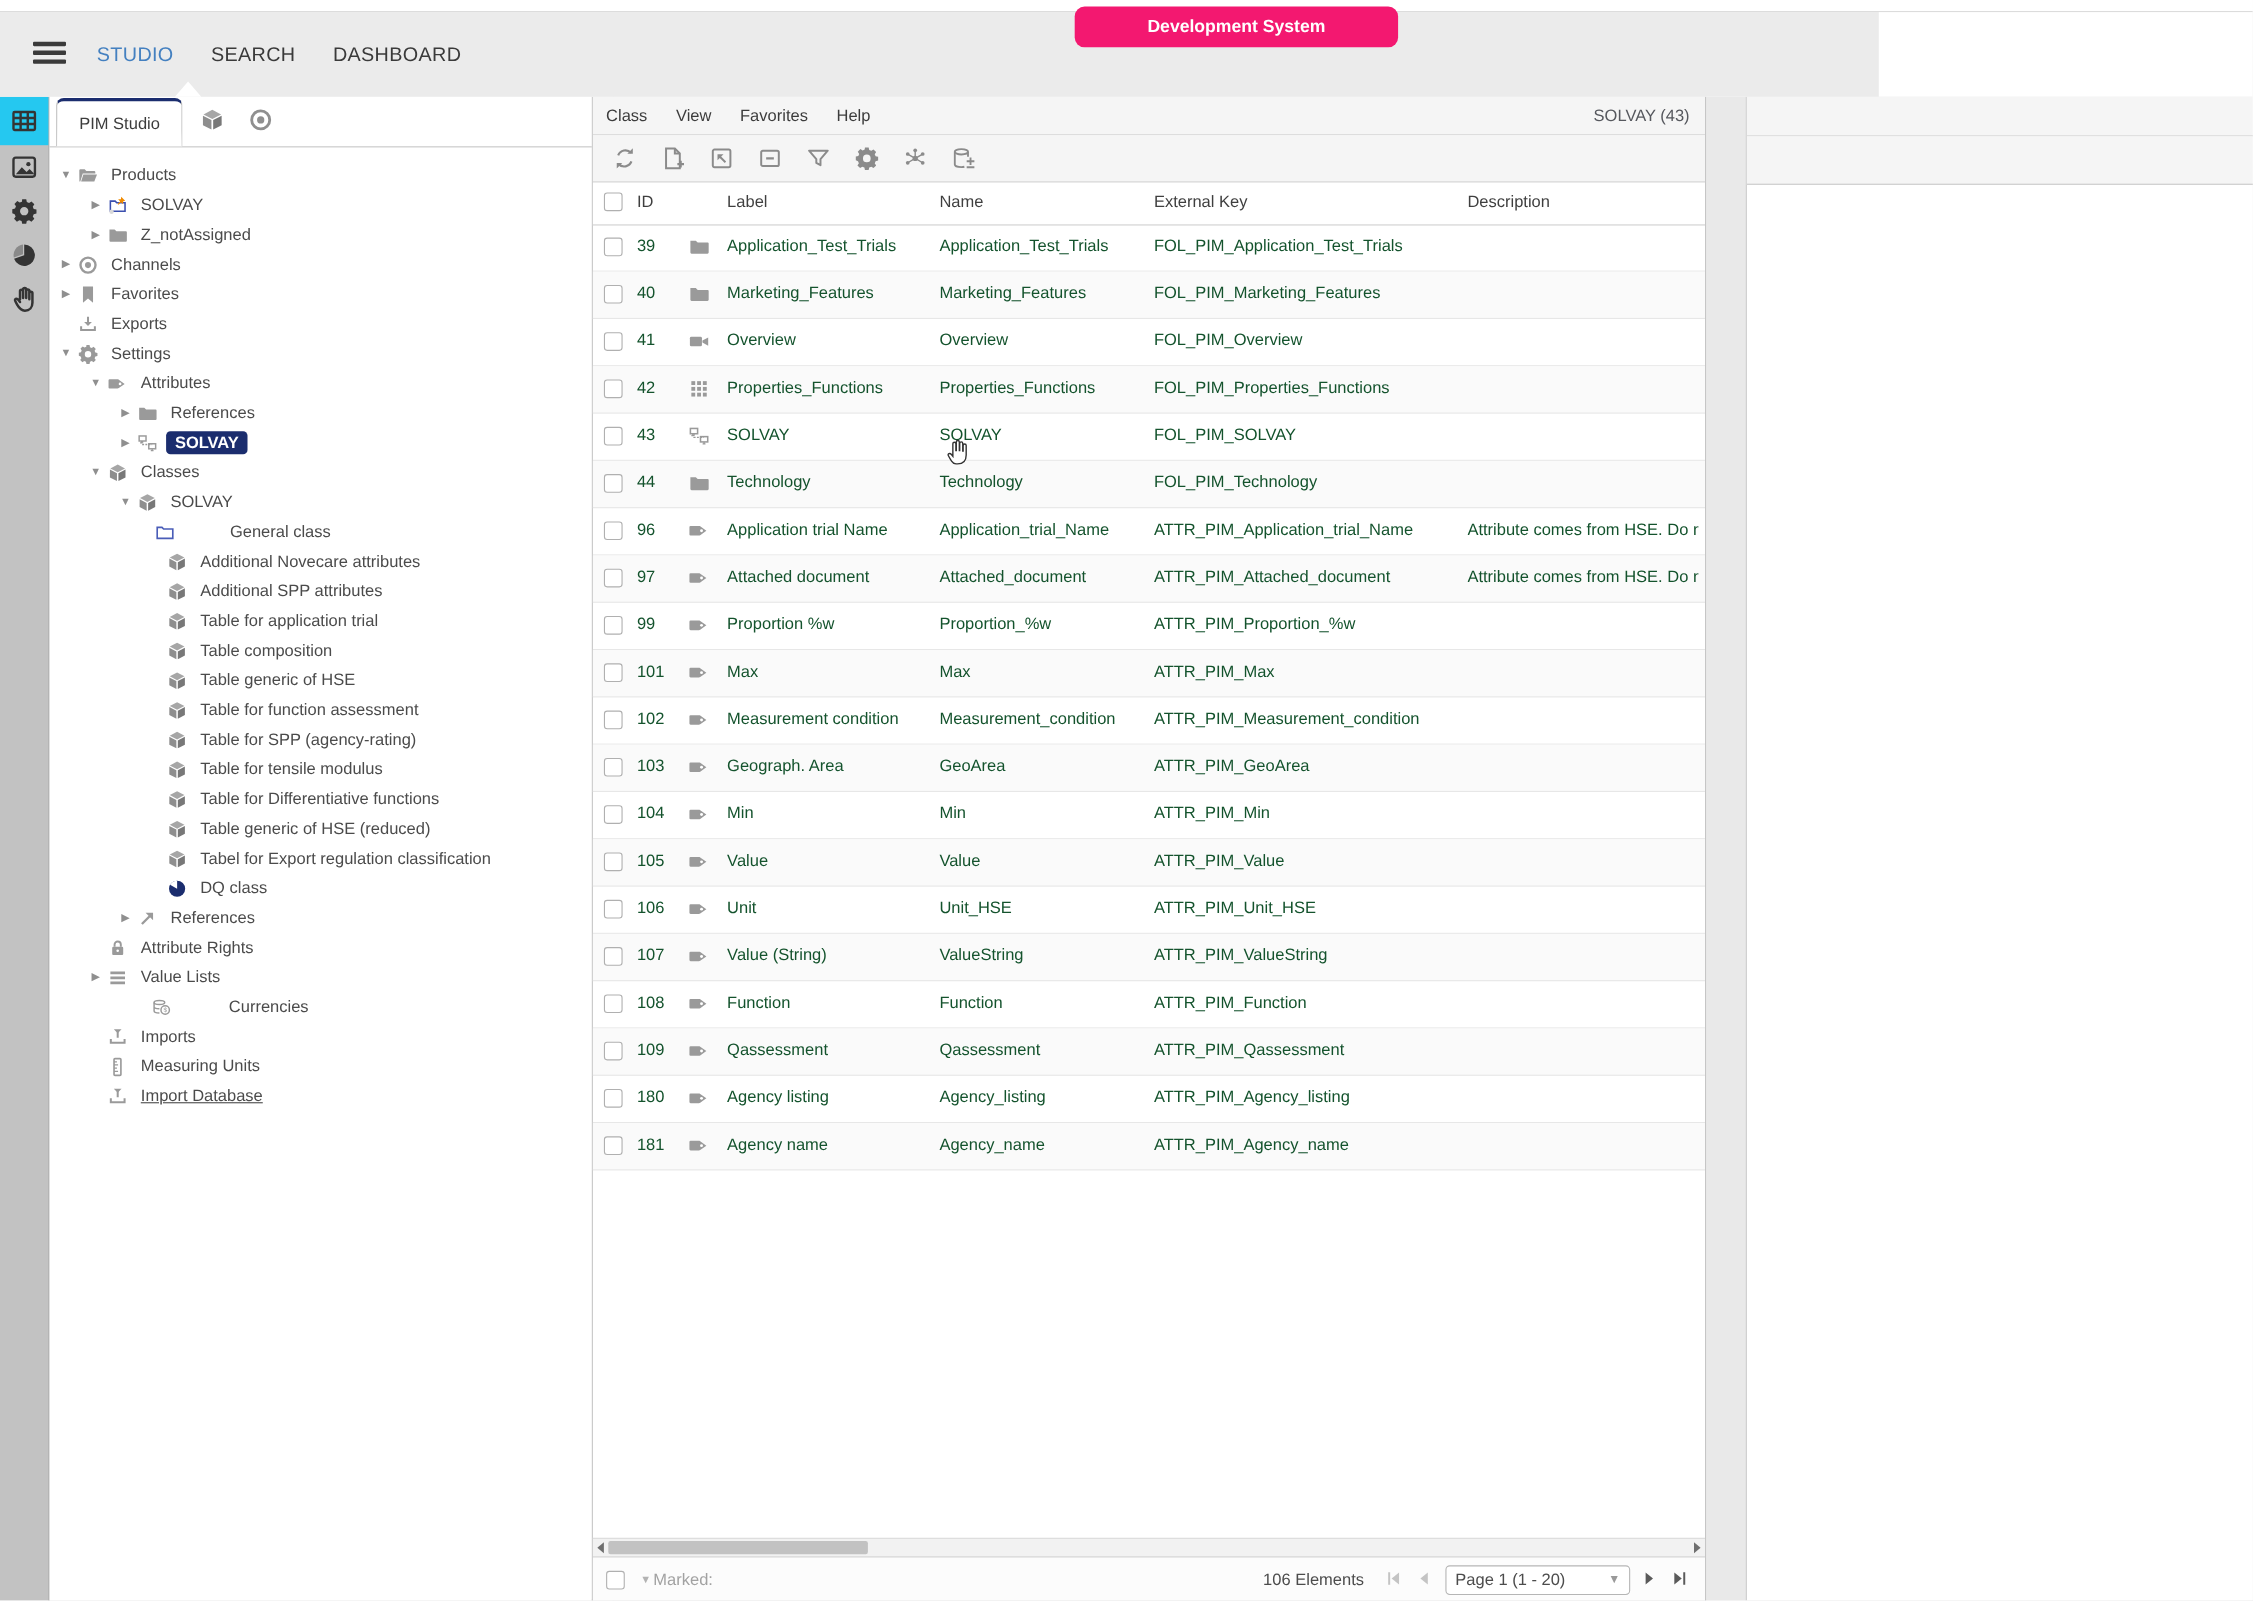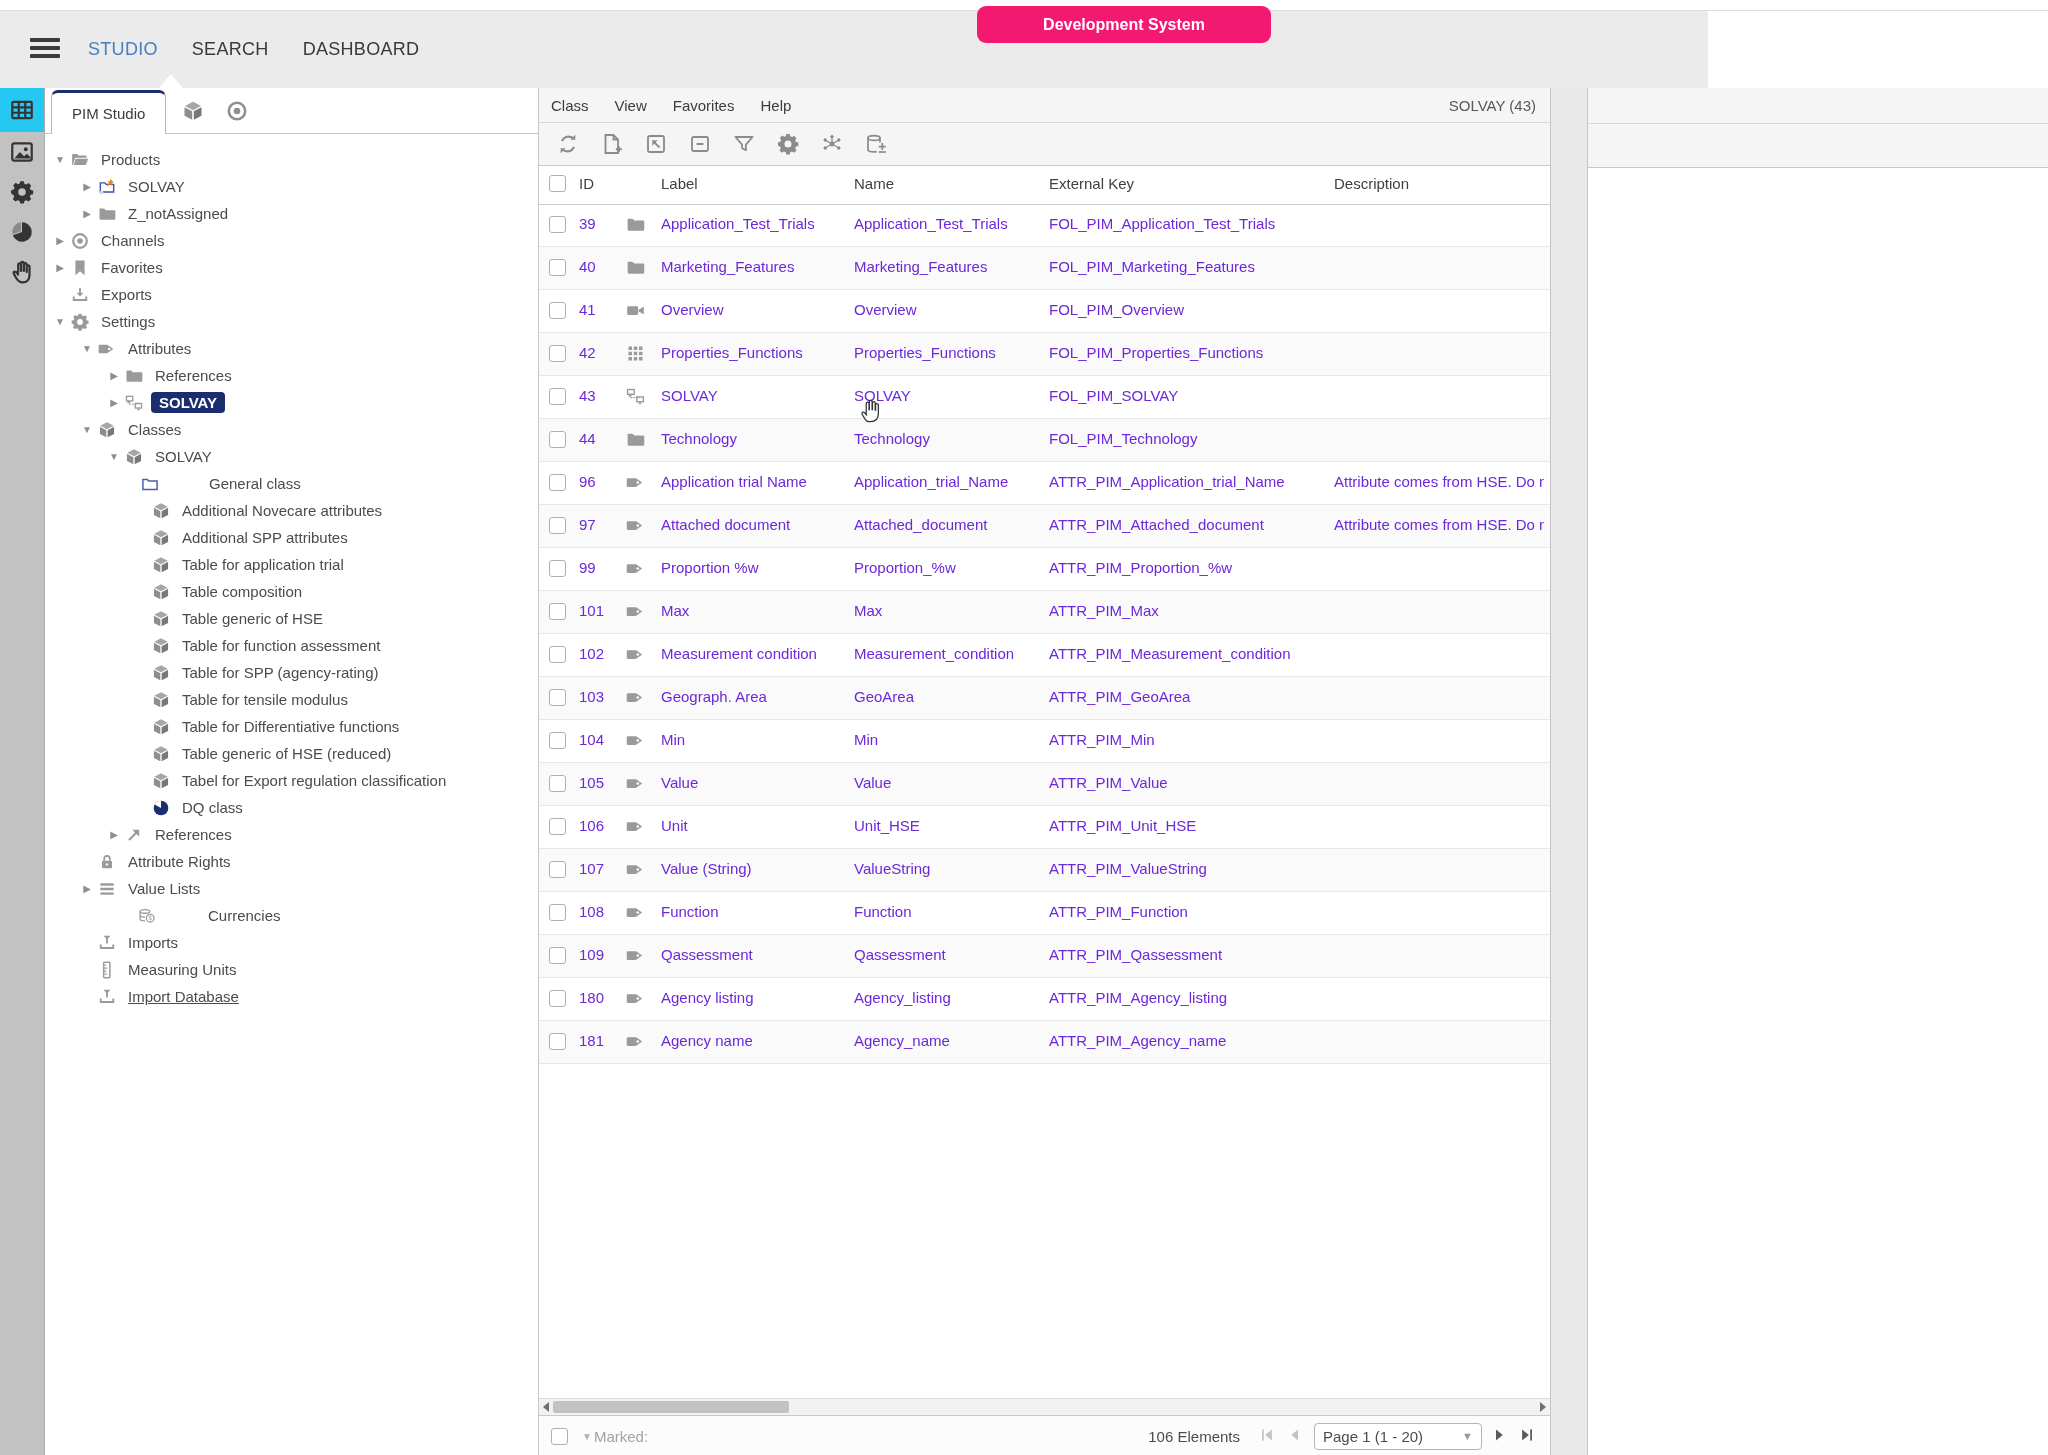--- a/index.html
+++ b/index.html
@@ -22,21 +22,21 @@
     display:flex;align-items:center;justify-content:center;color:#ffffff;font-weight:bold;font-size:16px;z-index:6;}
   
   .content{position:absolute;left:0;top:88px;width:2048px;height:1367px;background:#e9e9e9;}
   
   .rail{position:absolute;left:0;top:0;width:44px;height:1367px;background:#c2c2c2;border-right:1px solid #ababab;}
   .rail-item{width:44px;height:40px;display:flex;align-items:center;justify-content:center;color:#343434;cursor:pointer;}
   .rail-item.active{background:#25c8f0;height:44px;}
   .rail-item svg{width:26px;height:26px;}
   
   .tree-panel{position:absolute;left:45px;top:0;width:512px;height:1367px;background:#ffffff;border-right:1px solid #c6c6c6;}
-  .tabbar{position:relative;height:45px;border-bottom:1px solid #c6c6c6;display:flex;align-items:center;}
+  .tabbar{position:relative;height:45px;border-bottom:1px solid #c6c6c6;display:flex;align-items:flex-start;}
   .tab{position:relative;margin-left:6px;height:41px;background:#ffffff;border:1px solid #b5b5b5;border-bottom:none;
     border-top:3px solid #1b2d6e;border-radius:7px 7px 0 0;padding:0 20px;display:flex;align-items:center;
     font-size:15px;color:#3c3c3c;top:1px;z-index:2;cursor:pointer;}
   .tab-icon{width:34px;height:41px;display:flex;align-items:center;justify-content:center;color:#8f8f8f;margin-left:10px;cursor:pointer;}
   .tab-icon svg{width:24px;height:24px;}
   .tree{padding-top:12px;font-size:15px;color:#4b4b4b;}
   .tree-item{height:27px;display:flex;align-items:center;white-space:nowrap;cursor:pointer;}
   .tw-arrow{width:18px;font-size:10px;color:#8f8f8f;text-align:center;flex:none;}
   .tw-icon{width:22px;height:22px;margin-right:6px;flex:none;display:flex;align-items:center;justify-content:center;color:#9a9a9a;}
   .tw-icon svg{width:20px;height:20px;}
@@ -48,21 +48,21 @@
   .menu-item{font-size:15px;color:#3c3c3c;margin-left:26px;cursor:pointer;}
   .menu-item:first-child{margin-left:12px;}
   .context-title{margin-left:auto;margin-right:14px;font-size:15px;color:#56585e;}
   .toolbar{position:absolute;left:0;top:35px;width:100%;height:43px;background:#f5f5f5;border-bottom:1px solid #c9c9c9;display:flex;align-items:center;box-sizing:border-box;}
   .tool-btn{width:30px;height:30px;margin-left:14px;display:flex;align-items:center;justify-content:center;color:#8b8b8b;cursor:pointer;}
   .tool-btn svg{width:24px;height:24px;}
   
   .thead{position:absolute;left:0;top:78px;width:100%;height:38px;border-bottom:1px solid #cfcfcf;background:#ffffff;font-size:15px;color:#3f3f3f;}
   .hcell{position:absolute;top:9px;}
   .rows{position:absolute;left:0;top:116px;width:100%;}
-  .row{position:relative;height:42px;border-bottom:1px solid #e7e7e7;font-size:15px;color:#6d28d9;}
+  .row{position:relative;height:42px;border-bottom:1px solid #e7e7e7;font-size:15px;color:#14532d;}
   .row.alt{background:#fafafa;}
   .cell{position:absolute;top:11px;white-space:nowrap;}
   .cb{position:absolute;left:10px;width:17px;height:17px;border:1px solid #b0b0b0;border-radius:3px;background:#ffffff;cursor:pointer;box-sizing:border-box;}
   .thead .cb{top:9px;}
   .row .cb{top:12px;}
   .row-icon{position:absolute;left:86px;top:10px;width:22px;height:22px;color:#9a9a9a;}
   .row-icon svg{width:21px;height:21px;}
   .c-id{left:40px;}.c-label{left:122px;}.c-name{left:315px;}.c-ext{left:510px;}.c-desc{left:795px;width:210px;overflow:hidden;text-overflow:clip;}
   
   .hscroll{position:absolute;left:0;top:1310px;width:100%;height:18px;background:#f2f2f2;border-top:1px solid #dcdcdc;border-bottom:1px solid #c9c9c9;box-sizing:border-box;}

